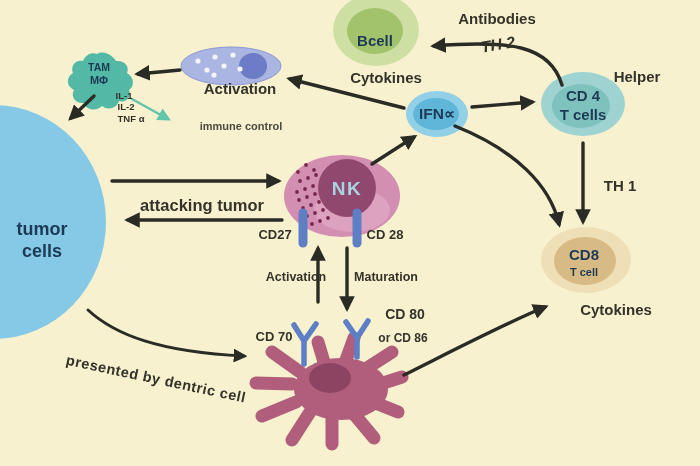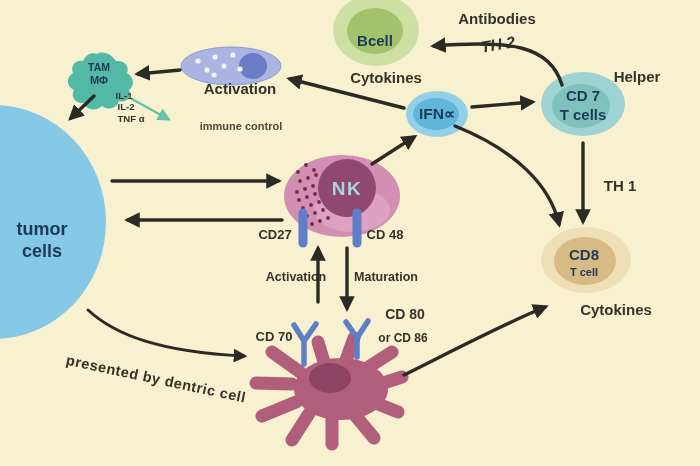--- a/index.html
+++ b/index.html
@@ -147,33 +147,34 @@
     <path class="arr" d="M347,248 L347,308" marker-end="url(#ah)"></path>
     <path class="arr" d="M404,375 C458,348 508,322 545,307" marker-end="url(#ah)"></path>
     <path class="arr" style="stroke-width:3" d="M88,310 C115,335 160,352 244,356" marker-end="url(#ah)"></path>
   </svg>
 
   <div class="lbl" style="left:497px;top:18px;font-size:15px">Antibodies</div>
   <div class="lbl italic" style="left:498px;top:45px;font-size:16px;transform:translate(-50%,-50%) rotate(-9deg)">TH 2</div>
   <div class="lbl cell-lbl" style="left:375px;top:40px;font-size:15px">Bcell</div>
   <div class="lbl" style="left:386px;top:77px;font-size:15px">Cytokines</div>
   <div class="lbl" style="left:637px;top:76px;font-size:15px">Helper</div>
-  <div class="lbl cell-lbl" style="left:583px;top:95px;font-size:15px">CD 7</div>
+  <div class="lbl cell-lbl" style="left:583px;top:95px;font-size:15px">CD 4</div>
   <div class="lbl cell-lbl" style="left:583px;top:114px;font-size:15px">T cells</div>
   <div class="lbl cell-lbl" style="left:437px;top:114px;font-size:15.5px">IFN∝</div>
   <div class="lbl" style="left:240px;top:88px;font-size:15px">Activation</div>
   <div class="lbl cell-lbl" style="left:99px;top:67px;font-size:10.5px">TAM</div>
   <div class="lbl cell-lbl" style="left:99px;top:80px;font-size:11px">MΦ</div>
   <div class="lbl" style="left:124px;top:96px;font-size:9.5px">IL-1</div>
   <div class="lbl" style="left:126px;top:107px;font-size:9.5px">IL-2</div>
   <div class="lbl" style="left:131px;top:119px;font-size:9.5px">TNF α</div>
   <div class="lbl" style="left:241px;top:126px;font-size:11px;color:#4a4a40">immune control</div>
+  <div class="lbl" style="left:202px;top:205px;font-size:16.5px">attacking tumor</div>
   <div class="lbl nk-lbl" style="left:347px;top:188px;font-size:19px">NK</div>
   <div class="lbl" style="left:275px;top:234px;font-size:13px">CD27</div>
-  <div class="lbl" style="left:385px;top:234px;font-size:13px">CD 48</div>
+  <div class="lbl" style="left:385px;top:234px;font-size:13px">CD 28</div>
   <div class="lbl" style="left:296px;top:277px;font-size:12.5px">Activation</div>
   <div class="lbl" style="left:386px;top:277px;font-size:12.5px">Maturation</div>
   <div class="lbl" style="left:274px;top:336px;font-size:13px">CD 70</div>
   <div class="lbl" style="left:405px;top:314px;font-size:14px">CD 80</div>
   <div class="lbl" style="left:403px;top:338px;font-size:12px">or CD 86</div>
   <div class="lbl" style="left:620px;top:185px;font-size:15px">TH 1</div>
   <div class="lbl cell-lbl" style="left:584px;top:254px;font-size:15px">CD8</div>
   <div class="lbl cell-lbl" style="left:584px;top:272px;font-size:11px">T cell</div>
   <div class="lbl" style="left:616px;top:309px;font-size:15px">Cytokines</div>
   <div class="lbl cell-lbl" style="left:42px;top:229px;font-size:18px">tumor</div>

